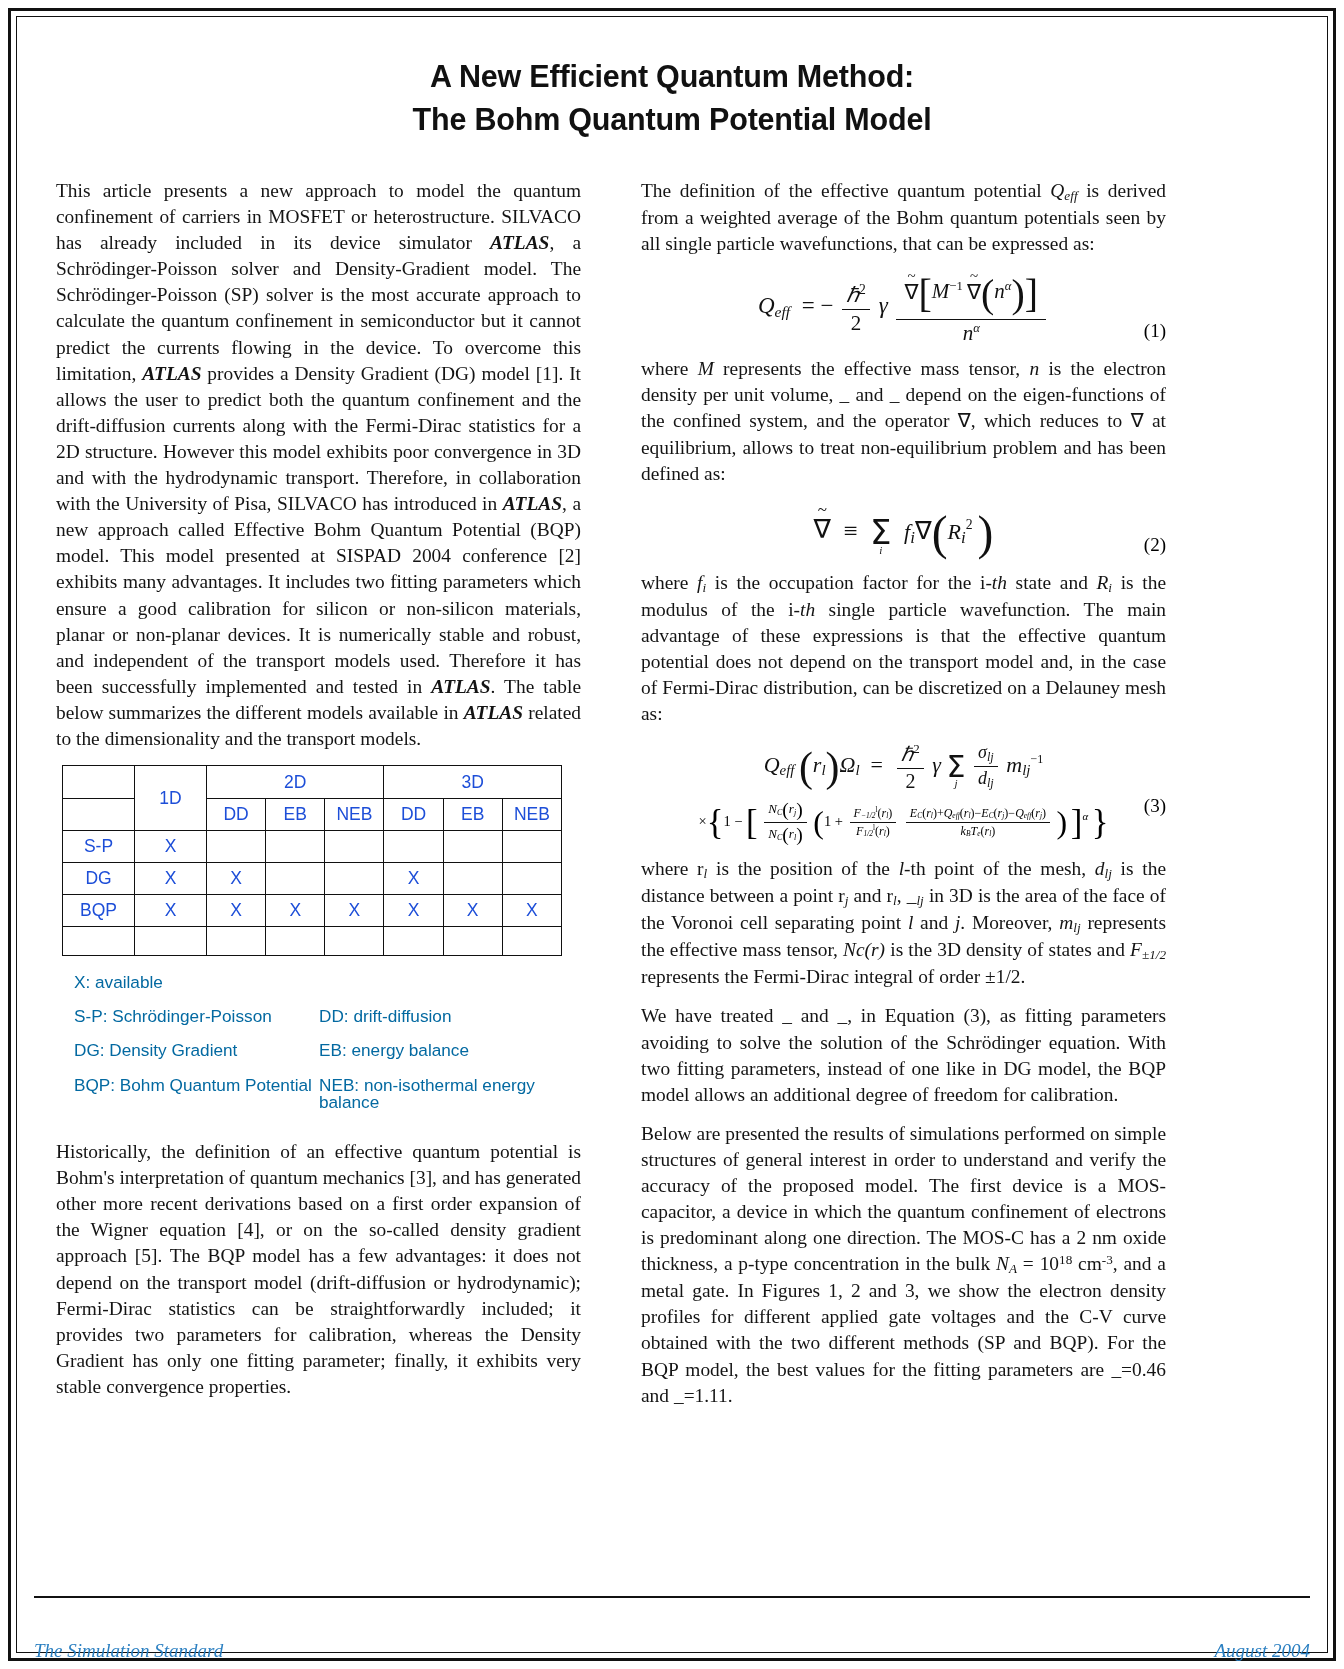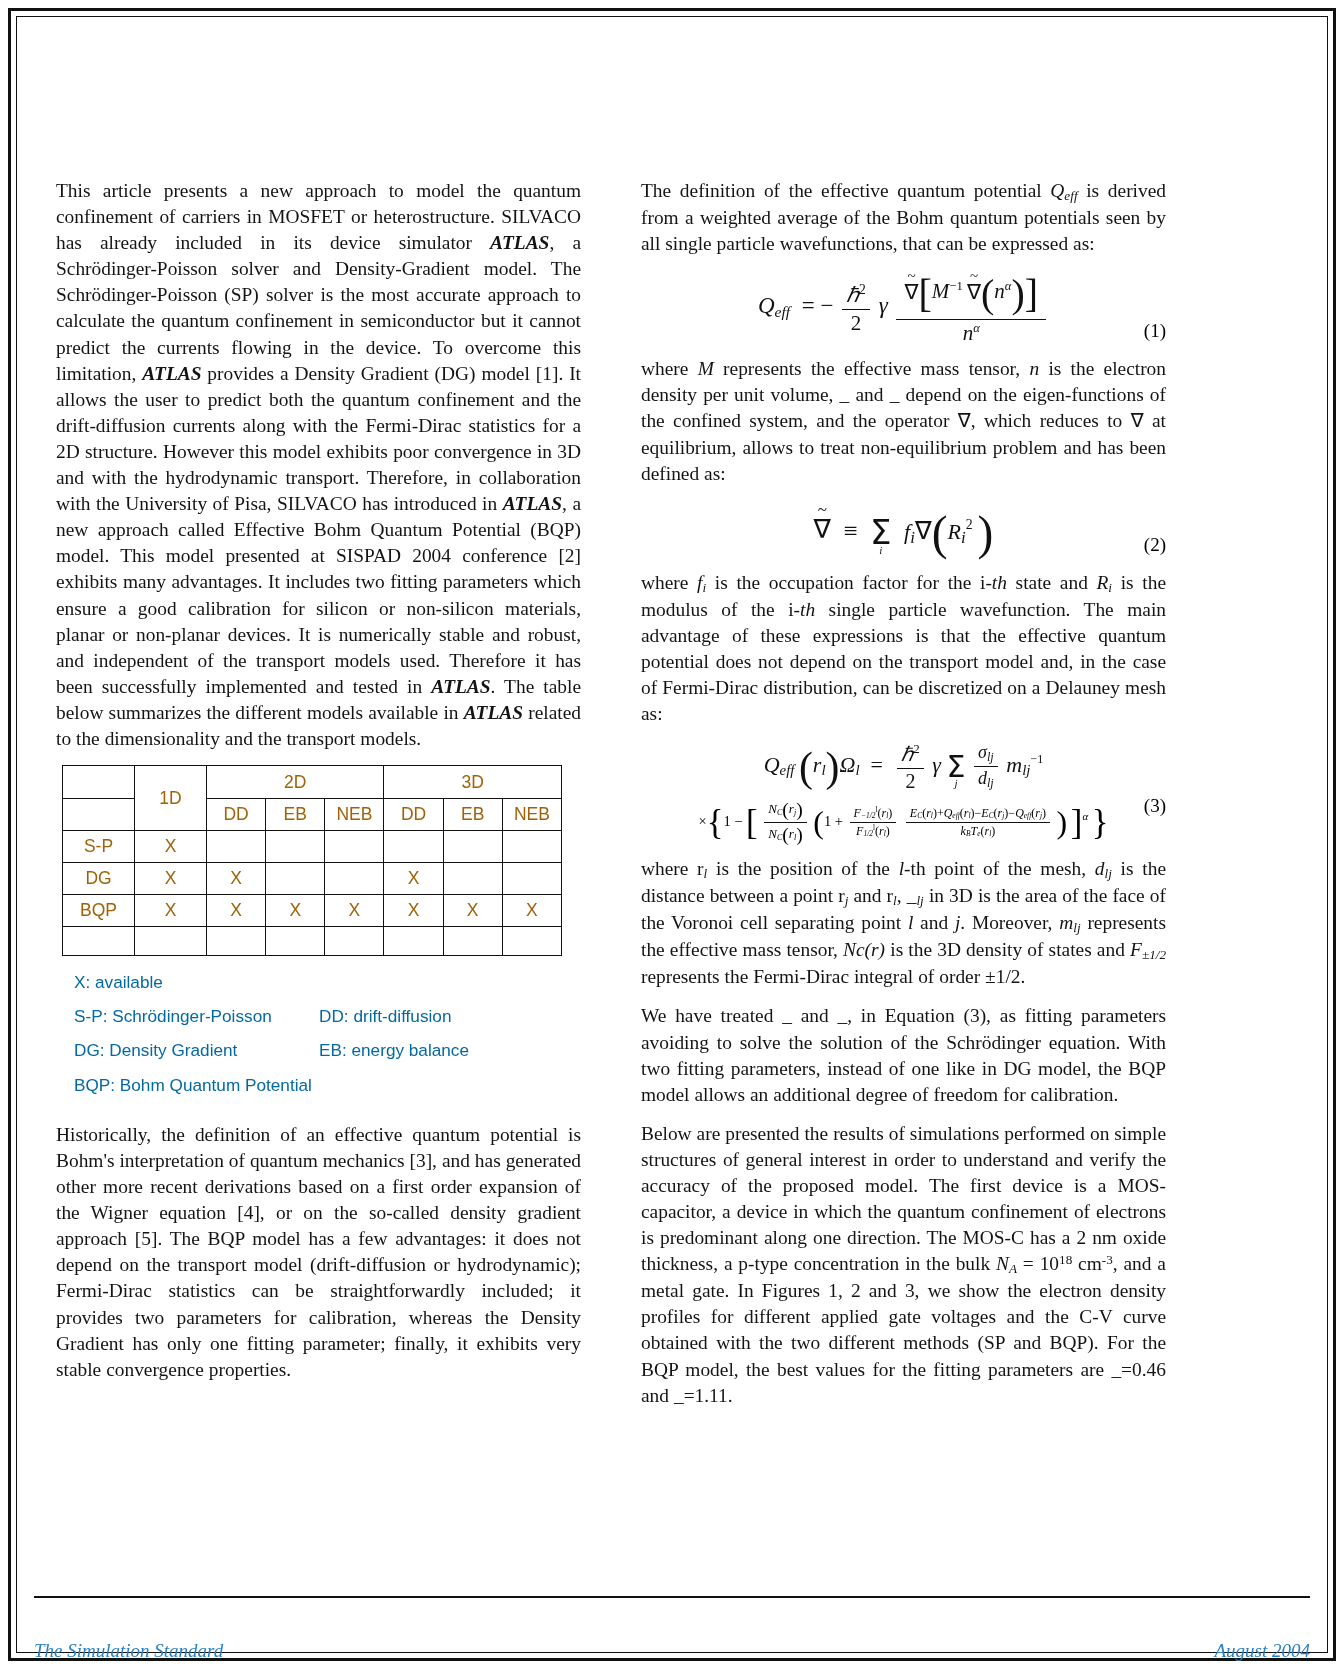--- a/index.html
+++ b/index.html
@@ -83,21 +83,21 @@
 
   
   .tbl-wrap {
     margin: 12px 0 0 6px;
   }
   table.models {
     border-collapse: collapse;
     width: 500px;
     font-family: "Liberation Sans", sans-serif;
     font-size: 17.5px;
-    color: #a16207;
+    color: #1d4ed8;
     table-layout: fixed;
   }
   table.models td, table.models th {
     border: 1.5px solid #111111;
     text-align: center;
     font-weight: normal;
     height: 29px;
     padding: 1px 0;
   }
   table.models tr.hdr-top td { height: 30px; }
@@ -229,20 +229,24 @@
 </style>
 </head>
 <body>
 
 <div class="page">
   <div class="frame-outer"></div>
   <div class="frame-inner"></div>
 
   <div class="content">
 
+    <div class="title">
+      <span class="tline">A New Efficient Quantum Method:</span>
+      <span class="tline">The Bohm Quantum Potential Model</span>
+    </div>
 
     <div class="columns">
 
       <div class="col">
 
         <p><span>This article presents a new approach to model the quantum confinement of carriers in MOSFET or heterostructure. SILVACO has already included in its device simulator </span><i class="ital">ATLAS</i><span>, a Schrödinger-Poisson solver and Density-Gradient model. The Schrödinger-Poisson (SP) solver is the most accurate approach to calculate the quantum confinement in semiconductor but it cannot predict the currents flowing in the device. To overcome this limitation, </span><i class="ital">ATLAS</i><span> provides a Density Gradient (DG) model [1]. It allows the user to predict both the quantum confinement and the drift-diffusion currents along with the Fermi-Dirac statistics for a 2D structure. However this model exhibits poor convergence in 3D and with the hydrodynamic transport. Therefore, in collaboration with the University of Pisa, SILVACO has introduced in </span><i class="ital">ATLAS</i><span>, a new approach called Effective Bohm Quantum Potential (BQP) model. This model presented at SISPAD 2004 conference [2] exhibits many advantages. It includes two fitting parameters which ensure a good calibration for silicon or non-silicon materials, planar or non-planar devices. It is numerically stable and robust, and independent of the transport models used. Therefore it has been successfully implemented and tested in </span><i class="ital">ATLAS</i><span>. The table below summarizes the different models available in </span><i class="ital">ATLAS</i><span> related to the dimensionality and the transport models.</span></p>
 
         <div class="tbl-wrap">
           <table class="models">
             <tbody>
@@ -310,20 +314,21 @@
           <div class="lrow">
             <div class="lleft">S-P: Schrödinger-Poisson</div>
             <div class="lright">DD: drift-diffusion</div>
           </div>
           <div class="lrow">
             <div class="lleft">DG: Density Gradient</div>
             <div class="lright">EB: energy balance</div>
           </div>
           <div class="lrow">
             <div class="lleft">BQP: Bohm Quantum Potential</div>
+            <div class="lright">NEB: non-isothermal energy balance</div>
           </div>
         </div>
 
         <p style="margin-top:28px">Historically, the definition of an effective quantum potential is Bohm's interpretation of quantum mechanics [3], and has generated other more recent derivations based on a first order expansion of the Wigner equation [4], or on the so-called density gradient approach [5]. The BQP model has a few advantages: it does not depend on the transport model (drift-diffusion or hydrodynamic); Fermi-Dirac statistics can be straightforwardly included; it provides two parameters for calibration, whereas the Density Gradient has only one fitting parameter; finally, it exhibits very stable convergence properties.</p>
 
       </div>
 
       <div class="col">
 
         <p><span>The definition of the effective quantum potential </span><i class="it">Q</i><sub class="s">eff</sub><span> is derived from a weighted average of the Bohm quantum potentials seen by all single particle wavefunctions, that can be expressed as:</span></p>

